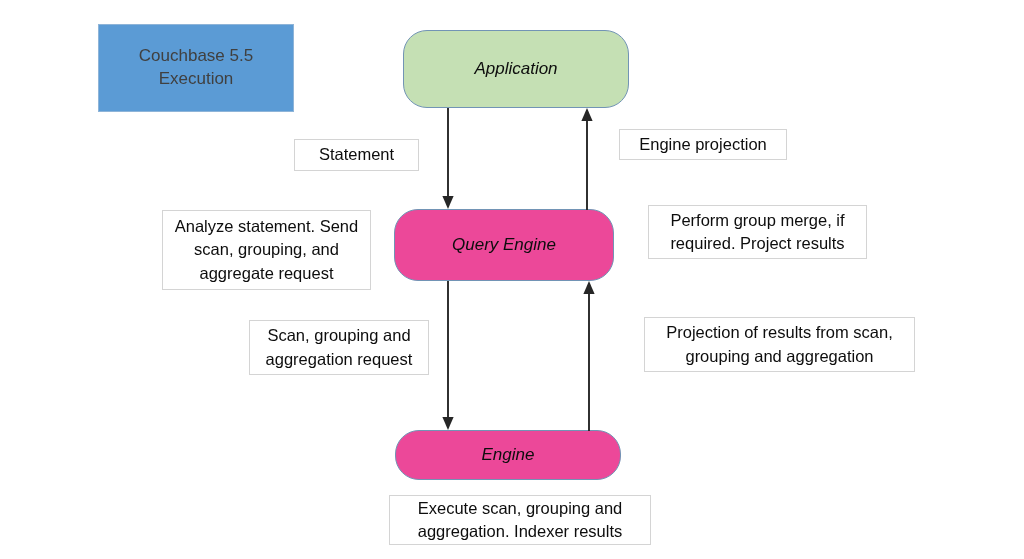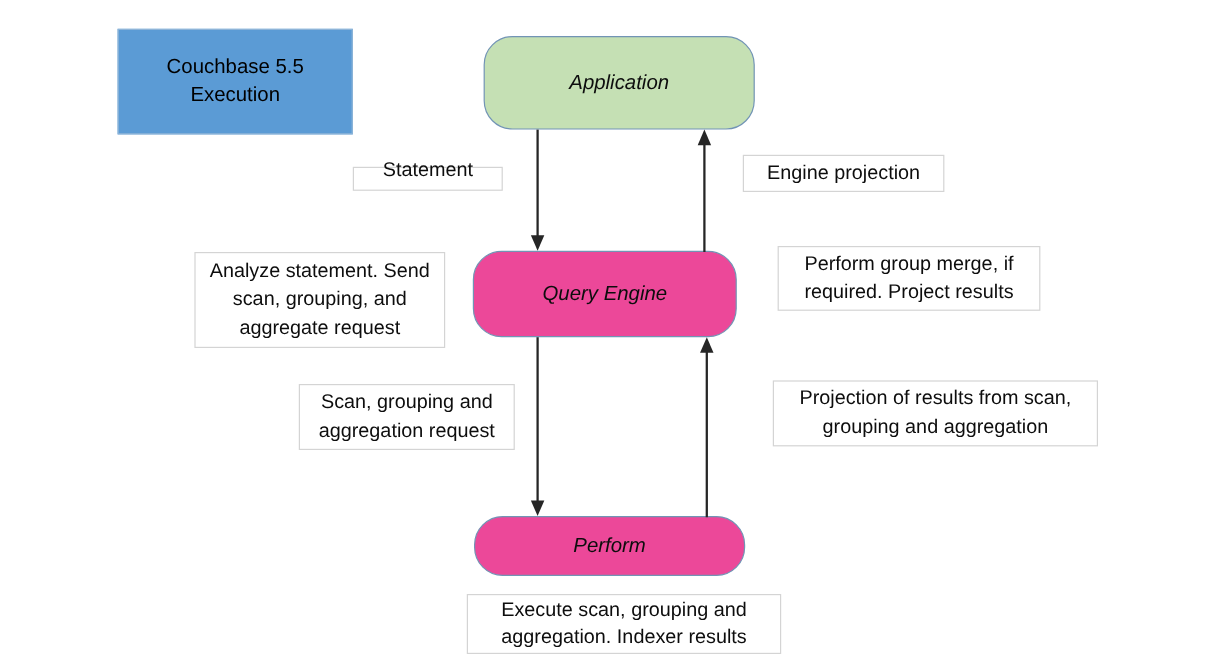--- a/index.html
+++ b/index.html
@@ -33,21 +33,21 @@
 
   .node-title {
     position: absolute;
     box-sizing: border-box;
     display: flex;
     align-items: center;
     justify-content: center;
     text-align: center;
     background: #5b9bd5;
     border: 1px solid #8eb4d8;
-    color: #000000;
+    color: #404040;
     font-size: 17px;
     line-height: 1.35;
     white-space: pre-line;
   }
 
   .node-round {
     border: 1.4px solid #7294b5;
     border-radius: 24px;
     color: #0d0d0d;
     font-size: 17px;
@@ -91,21 +91,21 @@
 
 <div id="canvas">
 
   <div class="node-title" style="left:98px; top:24px; width:196px; height:88px;">Couchbase 5.5
 Execution</div>
 
   <div class="node node-round node-green" style="left:403px; top:30px; width:226px; height:78px;">Application</div>
 
   <div class="node node-round node-peach" style="left:394px; top:209px; width:220px; height:72px;">Query Engine</div>
 
-  <div class="node node-round node-peach" style="left:395px; top:430px; width:226px; height:50px;">Perform</div>
+  <div class="node node-round node-peach" style="left:395px; top:430px; width:226px; height:50px;">Engine</div>
 
   <svg class="arrow" style="left:436px; top:108px; width:24px; height:102px;" viewBox="0 0 24 102">
     <line x1="12" y1="0" x2="12" y2="92"></line>
     <polygon points="12,101 6.4,88 17.6,88"></polygon>
   </svg>
 
   <svg class="arrow" style="left:575px; top:107px; width:24px; height:103px;" viewBox="0 0 24 103">
     <line x1="12" y1="103" x2="12" y2="11"></line>
     <polygon points="12,1 6.4,14 17.6,14"></polygon>
   </svg>
@@ -113,21 +113,21 @@
   <svg class="arrow" style="left:436px; top:281px; width:24px; height:150px;" viewBox="0 0 24 150">
     <line x1="12" y1="0" x2="12" y2="140"></line>
     <polygon points="12,149 6.4,136 17.6,136"></polygon>
   </svg>
 
   <svg class="arrow" style="left:577px; top:280px; width:24px; height:151px;" viewBox="0 0 24 151">
     <line x1="12" y1="151" x2="12" y2="11"></line>
     <polygon points="12,1 6.4,14 17.6,14"></polygon>
   </svg>
 
-  <div class="note" style="left:294px; top:139px; width:125px; height:20px;align-items:flex-end;">
+  <div class="note" style="left:294px; top:139px; width:125px; height:32px;align-items:flex-end;">
       <span><span>Statement</span></span>
     </div>
 
   <div class="note" style="left:619px; top:129px; width:168px; height:31px;">
       <span><span>Engine projection</span></span>
     </div>
 
   <div class="note" style="left:162px; top:210px; width:209px; height:80px;">
       <span><span>Analyze statement. Send scan</span><b>, grouping, and aggregate</b><span> request</span></span>
     </div>

